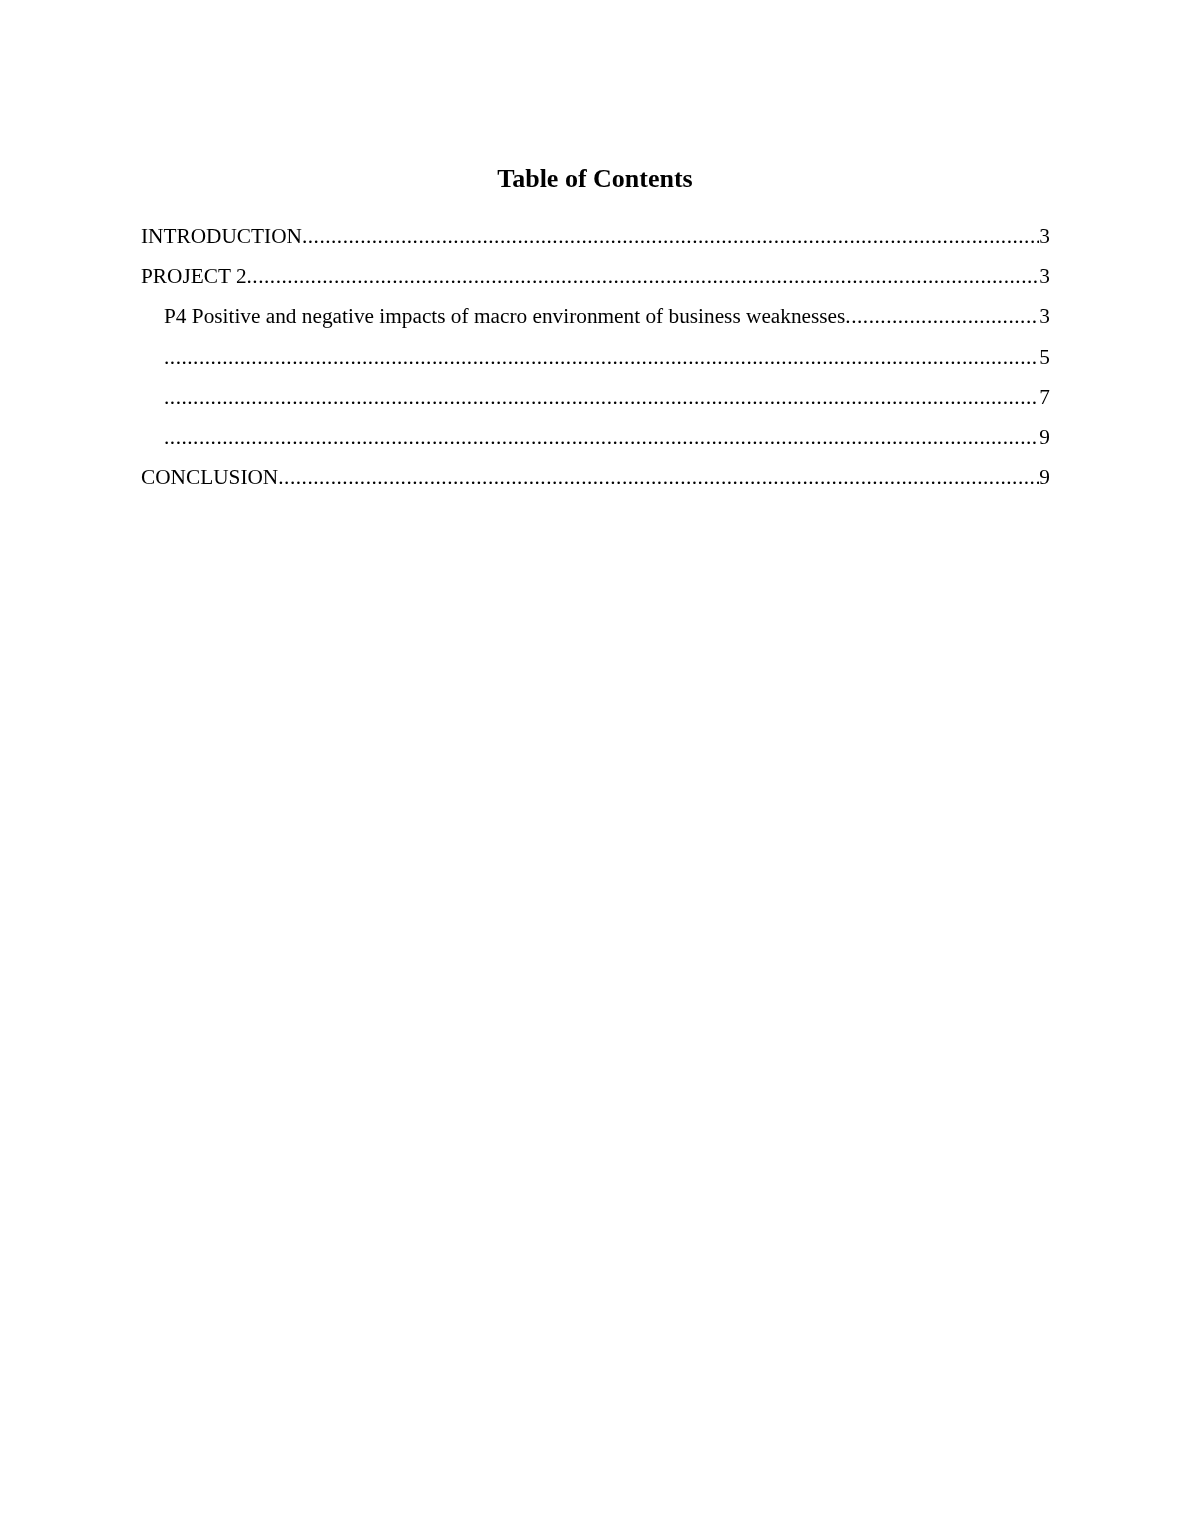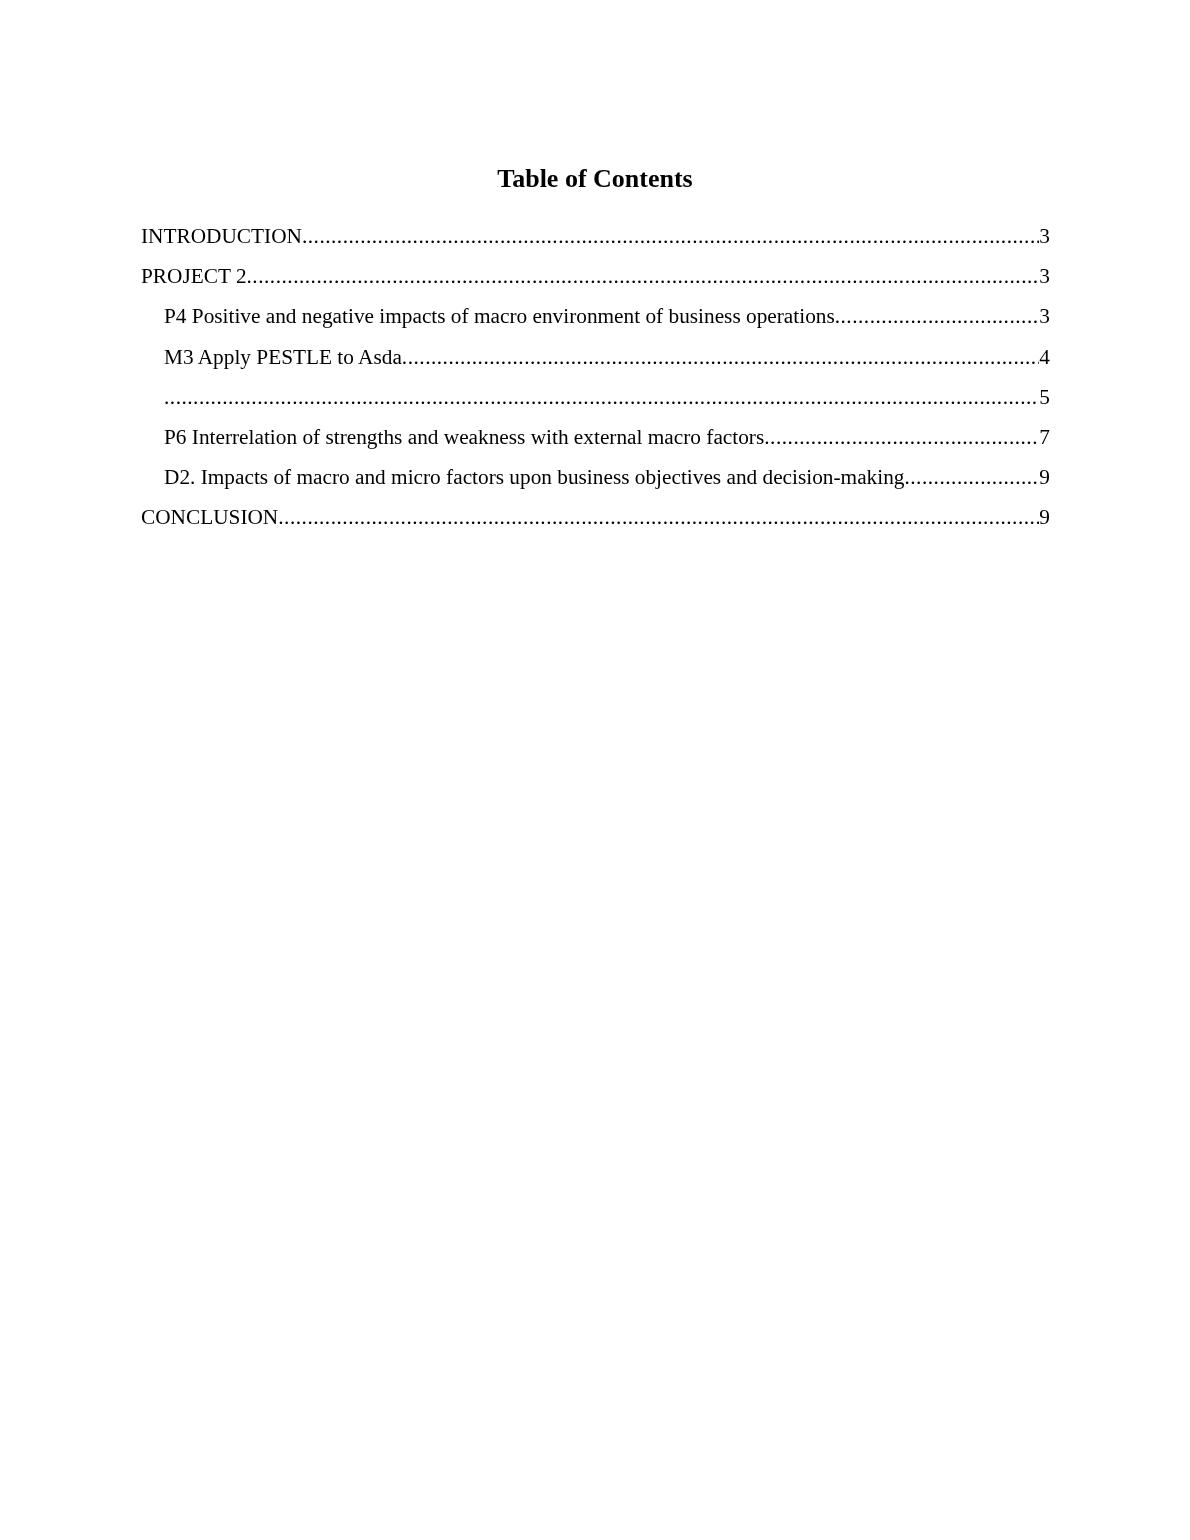--- a/index.html
+++ b/index.html
@@ -43,40 +43,33 @@
       <span class="toc-label">INTRODUCTION</span>
       <span class="toc-leader"></span>
       <span class="toc-page">3</span>
     </div>
     <div class="toc-entry level-1">
       <span class="toc-label">PROJECT 2</span>
       <span class="toc-leader"></span>
       <span class="toc-page">3</span>
     </div>
     <div class="toc-entry level-2">
-      <span class="toc-label">P4 Positive and negative impacts of macro environment of business operations</span>
+      <span class="toc-label">P4 Positive and negative impacts of macro environment of business weaknesses</span>
       <span class="toc-leader"></span>
       <span class="toc-page">3</span>
-    </div>
-    <div class="toc-entry level-2">
-      <span class="toc-label">M3 Apply PESTLE to Asda</span>
-      <span class="toc-leader"></span>
-      <span class="toc-page">4</span>
     </div>
     <div class="toc-entry level-2">
       <span class="toc-leader"></span>
       <span class="toc-page">5</span>
     </div>
     <div class="toc-entry level-2">
-      <span class="toc-label">P6 Interrelation of strengths and weakness with external macro factors</span>
       <span class="toc-leader"></span>
       <span class="toc-page">7</span>
     </div>
     <div class="toc-entry level-2">
-      <span class="toc-label">D2. Impacts of macro and micro factors upon business objectives and decision-making</span>
       <span class="toc-leader"></span>
       <span class="toc-page">9</span>
     </div>
     <div class="toc-entry level-1">
       <span class="toc-label">CONCLUSION</span>
       <span class="toc-leader"></span>
       <span class="toc-page">9</span>
     </div>
   </div>
 </div>

